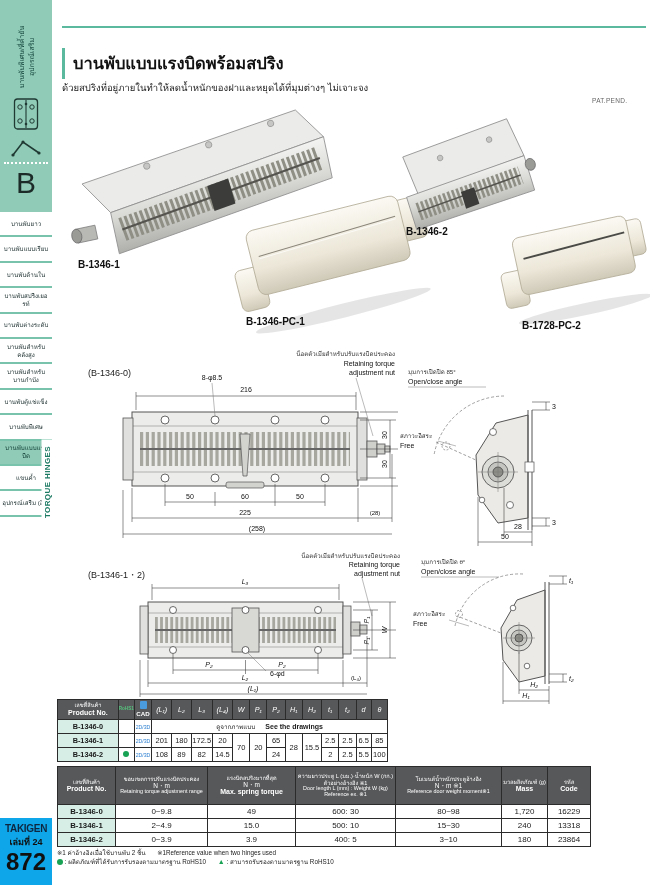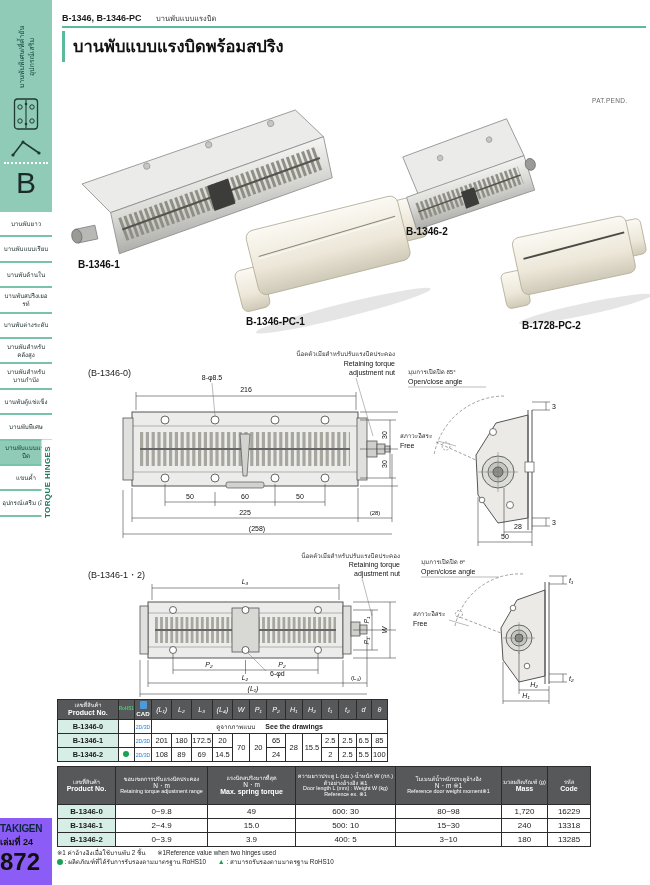--- a/index.html
+++ b/index.html
@@ -20,31 +20,31 @@
   .sec-letter{position:absolute;left:0;top:166px;width:52px;text-align:center;
               font-size:30px;font-weight:400;color:#1d2b28}
   .menu{position:absolute;left:0;top:212px;width:52px}
   .m-item{height:25.4px;border-bottom:2px solid #79c2ab;display:flex;align-items:center;
           justify-content:center;text-align:center;font-size:6.2px;line-height:1.25;
           color:#233;padding:0 2px}
   .m-item.active{background:#8fcbb7;color:#0f3a31}
   .vtorque{position:absolute;left:5px;top:476px;width:85px;height:12px;transform:rotate(-90deg);
            background:#fff;color:#1c7a63;font-size:8px;font-weight:bold;letter-spacing:.4px;
            text-align:center;line-height:12px;white-space:nowrap}
-  .side-foot{position:absolute;left:0;top:818px;width:52px;height:67px;background:#8b5cf6;
-             text-align:left;padding-top:5px}
+  .side-foot{position:absolute;left:0;top:818px;width:52px;height:67px;background:#0ea5e9;
+             text-align:center;padding-top:5px}
   .brand{font-size:10px;font-weight:800;color:#0e2740;letter-spacing:-.3px}
   .volume{font-size:9px;font-weight:bold;color:#101010;margin-top:1px}
   .pageno{font-size:24px;font-weight:700;color:#101010;line-height:1.1}
 
   
   .toplabel{position:absolute;left:62px;top:7px;white-space:nowrap}
   .toplabel .code{font-size:9px;font-weight:bold}
   .toplabel .code-th{font-size:7.5px;color:#333;margin-left:10px}
-  .titlebox{position:absolute;left:62px;top:26px;width:584px;border-top:2px solid #5bb99e;padding-top:3px}
+  .titlebox{position:absolute;left:62px;top:26px;width:584px;border-top:2px solid #5bb99e;padding-top:20px}
   .titlebox .inner{border-left:3px solid #5bb99e;padding:2px 0 3px 8px}
   .title-th{font-size:16.5px;font-weight:bold;color:#111}
   .title-en{font-size:10.5px;font-weight:bold;color:#17705d;letter-spacing:.3px;margin-top:1px}
   .desc{position:absolute;left:62px;top:80px;font-size:9.5px;color:#222}
   .patpend{position:absolute;left:592px;top:97px;font-size:6.5px;color:#666;letter-spacing:.3px}
 
   
   .photos{position:absolute;left:57px;top:100px}
   .plabel{position:absolute;font-size:10px;font-weight:bold;color:#111;white-space:nowrap}
 
@@ -155,29 +155,26 @@
     </nav>
     <div class="vtorque">TORQUE HINGES</div>
 
     <div class="side-foot">
       <div class="brand">TAKIGEN</div>
       <div class="volume">เล่มที่ 24</div>
       <div class="pageno">872</div>
     </div>
   </aside>
 
-  <div class="toplabel">
-    <span class="code">B-1346, B-1346-PC</span>
-    <span class="code-th">บานพับแบบแรงบิด</span>
-  </div>
   <div class="titlebox">
     <div class="inner">
       <div class="title-th">บานพับแบบแรงบิดพร้อมสปริง</div>
     </div>
   </div>
+  <div class="desc">ด้วยสปริงที่อยู่ภายในทำให้ลดน้ำหนักของฝาและหยุดได้ที่มุมต่างๆ ไม่เจาะจง</div>
   <div class="patpend">PAT.PEND.</div>
 
   <svg class="photos" width="593" height="240" viewBox="0 0 593 240">
     <defs>
       <linearGradient id="gm" x1="0" y1="0" x2="0" y2="1">
         <stop offset="0" stop-color="#f4f4f2"></stop>
           <stop offset=".5" stop-color="#d9d9d6"></stop>
           <stop offset="1" stop-color="#aeaeab"></stop>
       </linearGradient>
       <linearGradient id="gp" x1="0" y1="0" x2="0" y2="1">
@@ -524,21 +521,21 @@
         <td>2.5</td>
         <td>6.5</td>
         <td>85</td>
       </tr>
       <tr>
         <td class="prod-cell">B-1346-2</td>
         <td><span class="dot"></span></td>
         <td><span class="cadlink">2D/3D</span></td>
         <td>108</td>
         <td>89</td>
-        <td>69</td>
+        <td>82</td>
         <td>14.5</td>
         <td>24</td>
         <td>2</td>
         <td>2.5</td>
         <td>5.5</td>
         <td>100</td>
       </tr>
     </tbody>
   </table>
 
@@ -608,21 +605,21 @@
         <td>240</td>
         <td>13318</td>
       </tr>
       <tr>
         <td class="prod-cell">B-1346-2</td>
         <td>0~3.9</td>
         <td>3.9</td>
         <td>400: 5</td>
         <td>3~10</td>
         <td>180</td>
-        <td>13285</td>
+        <td>23864</td>
       </tr>
     </tbody>
   </table>
 
   <div class="footnotes">
     <div>
       <span>※1 ค่าอ้างอิงเมื่อใช้บานพับ 2 ชิ้น</span>
       <span style="margin-left:10px">※1Reference value when two hinges used</span>
     </div>
     <div>

